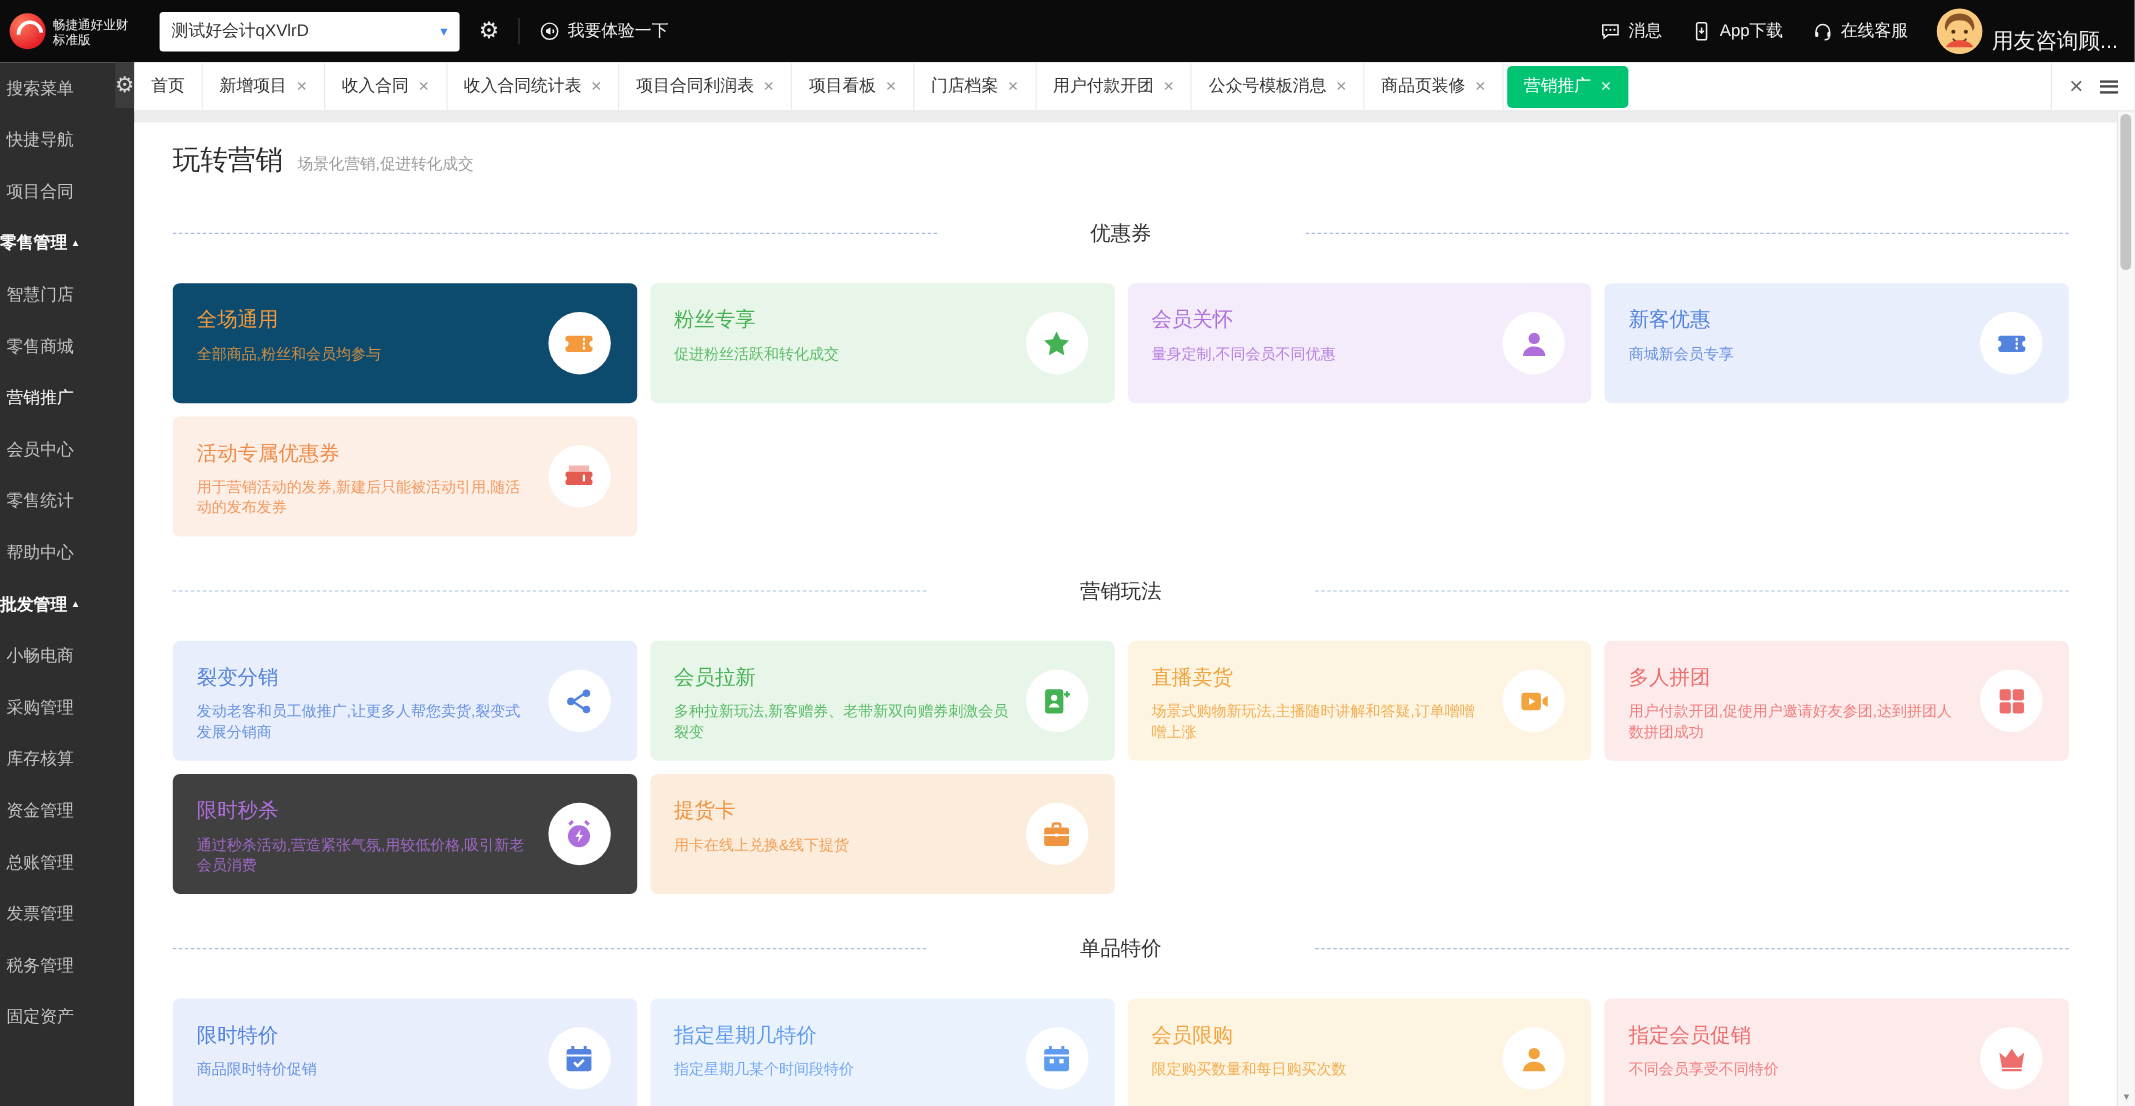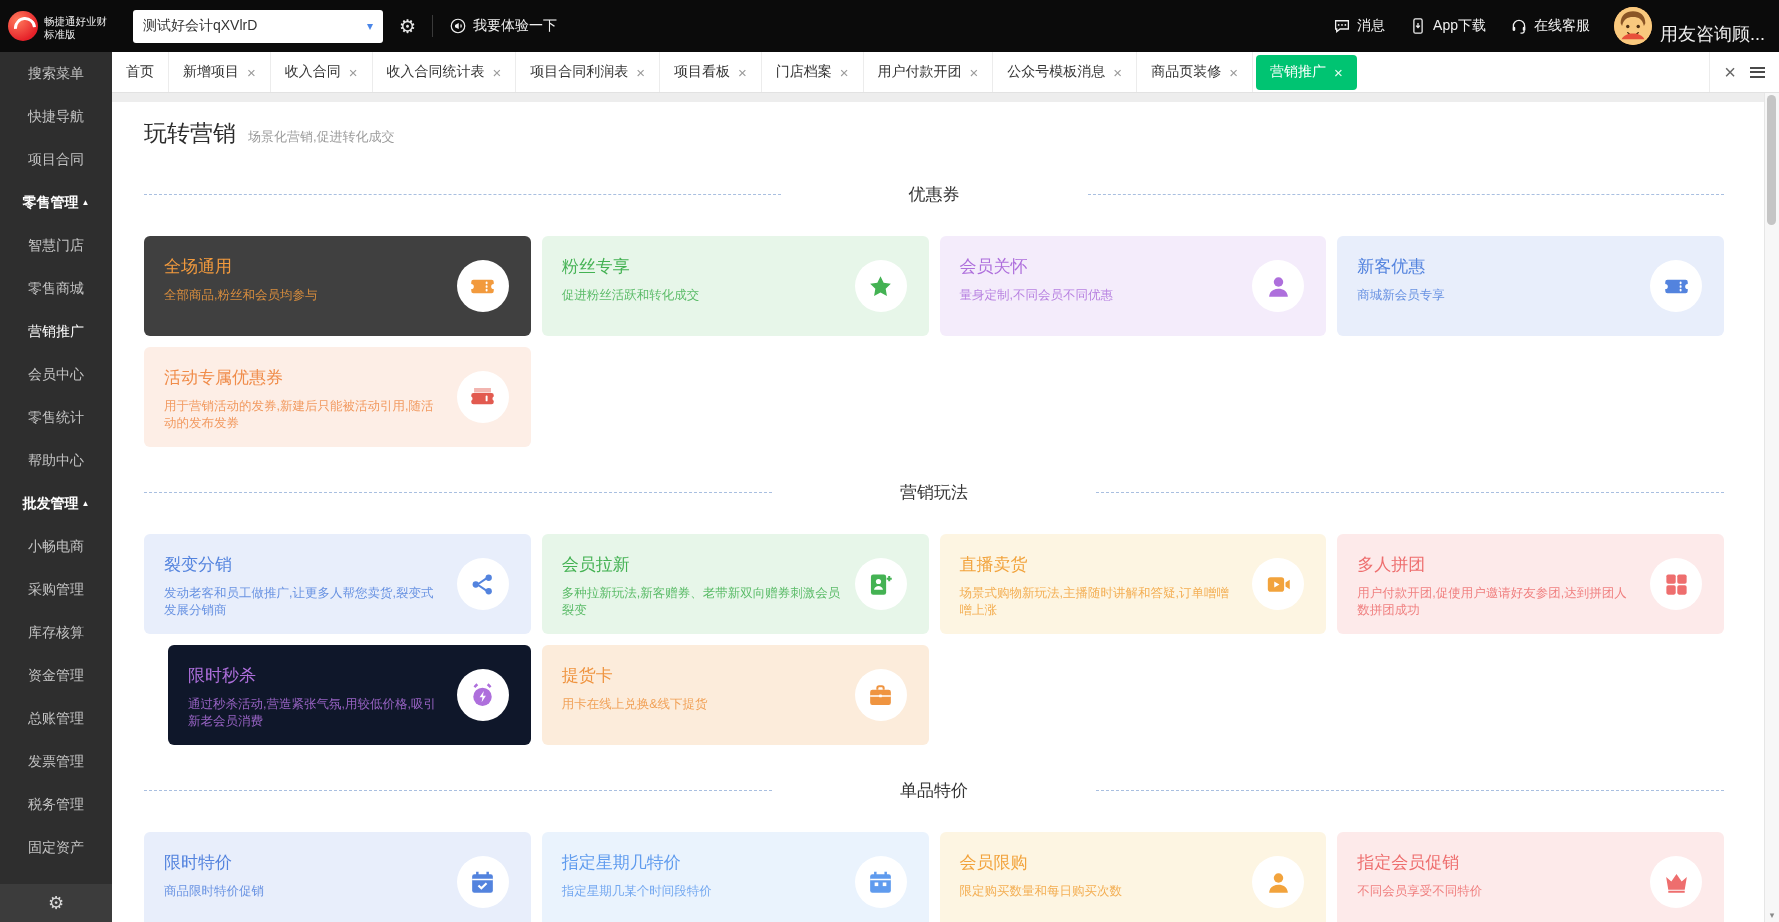--- a/index.html
+++ b/index.html
@@ -24,21 +24,21 @@
   .top-item { display:flex; align-items:center; gap:6px; font-size:14px; cursor:pointer; white-space:nowrap; }
   .top-item svg { width:18px; height:18px; display:block; }
   .top-right { margin-left:auto; display:flex; align-items:center; gap:24px; padding-right:14px; }
   .user-menu { display:flex; align-items:center; gap:8px; cursor:pointer; }
   .avatar { width:38px; height:38px; border-radius:50%; overflow:hidden; flex:none; background:#f4b266; }
   .avatar svg { width:100%; height:100%; display:block; }
   .consultant { font-size:18px;margin-top:16px; }
 
   
   .body-row { display:flex; height:870px; }
-  .sidebar { width:112px; min-width:112px; background:#2e2e2e; display:flex; flex-direction:column;
+  .sidebar { width:112px; min-width:112px; background:#2e2e2e; display:flex; flex-direction:row;
     justify-content:space-between; }
   .side-menu { display:flex; flex-direction:column; overflow:hidden; }
   .side-item { height:43px; display:flex; align-items:center; justify-content:center; gap:3px;
     color:#c3c3c3; font-size:14px; cursor:pointer; flex:none; }
   .side-item.section { color:#fff; font-weight:700; }
   .side-item.active { color:#fff; }
   .side-arrow { font-size:8px; }
   .side-gear { height:38px; background:#3c3c3c; display:flex; align-items:center; justify-content:center;
     color:#d8d8d8; font-size:18px; cursor:pointer; line-height:1; }
 
@@ -312,21 +312,21 @@
           <span class="page-subtitle">场景化营销,促进转化成交</span>
         </div>
         <div>
             <section class="promo-section">
     <div class="section-heading">
       <span class="dash"></span>
       <span class="section-label">优惠券</span>
       <span class="dash"></span>
     </div>
     <div class="card-grid">
-                <div class="promo-card" style="background: #404040; color: rgb(242, 154, 61);">
+                <div class="promo-card" style="background: #0c4a6e; color: rgb(242, 154, 61);">
     <div class="card-title">全场通用</div>
     <div class="card-desc">全部商品,粉丝和会员均参与</div>
     <div class="card-icon" style="color: rgb(242, 154, 61);">
                     <span style="display: flex;">
                       <svg viewBox="0 0 24 24">
                         <path fill="currentColor" d="M2 8a2 2 0 0 1 2-2h16a2 2 0 0 1 2 2v1.7a2.3 2.3 0 0 0 0 4.6V16a2 2 0 0 1-2 2H4a2 2 0 0 1-2-2v-1.7a2.3 2.3 0 0 0 0-4.6V8z"></path>
                         <g fill="#fff">
                           <rect x="14.8" y="7.6" width="1.7" height="2.4" rx=".8"></rect>
                           <rect x="14.8" y="10.8" width="1.7" height="2.4" rx=".8"></rect>
                           <rect x="14.8" y="14" width="1.7" height="2.4" rx=".8"></rect>
@@ -444,21 +444,21 @@
                     <span style="display: flex;">
                       <svg viewBox="0 0 24 24" fill="currentColor">
                         <rect x="3" y="3" width="8.3" height="8.3" rx="1.6"></rect>
                         <rect x="12.7" y="3" width="8.3" height="8.3" rx="1.6"></rect>
                         <rect x="3" y="12.7" width="8.3" height="8.3" rx="1.6"></rect>
                         <rect x="12.7" y="12.7" width="8.3" height="8.3" rx="1.6"></rect>
                       </svg>
                     </span>
                   </div>
   </div>
-                <div class="promo-card" style="background: #0f172a; color: rgb(174, 111, 220); margin-left: 24px;">
+                <div class="promo-card" style="background: #404040; color: rgb(174, 111, 220);">
     <div class="card-title">限时秒杀</div>
     <div class="card-desc">通过秒杀活动,营造紧张气氛,用较低价格,吸引新老会员消费</div>
     <div class="card-icon" style="color: rgb(174, 111, 220);">
                     <span style="display: flex;">
                       <svg viewBox="0 0 24 24">
                         <circle cx="12" cy="13.2" r="8.2" fill="currentColor"></circle>
                         <path d="M4.8 4.6L7.4 2M19.2 4.6L16.6 2" stroke="currentColor" stroke-width="2.2" fill="none"></path>
                         <path d="M13.2 8l-3.8 5.6h2.6l-.8 4.3 3.8-5.6h-2.6z" fill="#fff"></path>
                       </svg>
                     </span>

